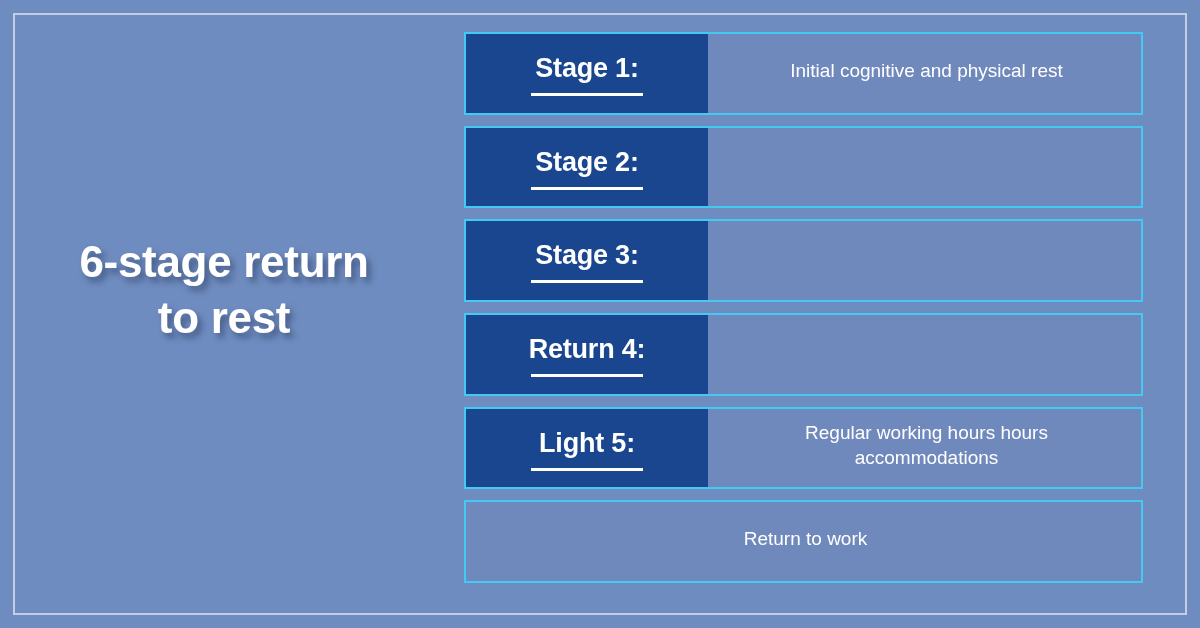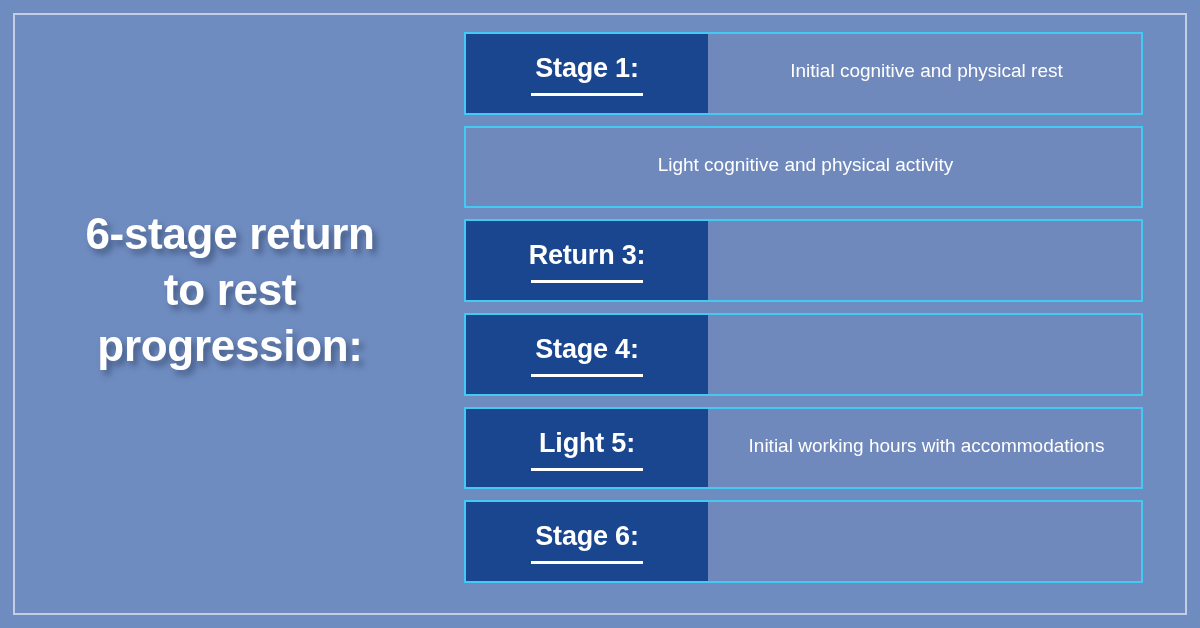--- a/index.html
+++ b/index.html
@@ -30,21 +30,21 @@
     width: 1174px;
     height: 602px;
     border: 2px solid #c3cde4;
     box-sizing: border-box;
     pointer-events: none;
   }
 
   
   .title-area {
     position: absolute;
-    left: 30px;
+    left: 24px;
     top: 190px;
     width: 400px;
     height: 200px;
     display: flex;
     align-items: center;
     justify-content: center;
   }
   .poster-title {
     margin: 0;
     text-align: center;
@@ -125,66 +125,66 @@
   }
 </style>
 </head>
 <body>
 
 <div class="poster">
 
   <div class="frame-border"></div>
 
   <div class="title-area">
-    <h1 class="poster-title"><span>6-stage return</span><br><span>to rest</span><br><span>progression:</span></h1>
+    <h1 class="poster-title"><span>6-stage return</span><br><span>to rest</span><br></h1>
   </div>
 
   <div class="stage-list">
 
     <div class="stage-row">
       <div class="stage-label-block">
         <span class="stage-label-text">Stage 1:</span>
         <span class="stage-label-rule"></span>
       </div>
       <div class="stage-desc-block">
         <span class="stage-desc-text">Initial cognitive and physical rest</span>
       </div>
     </div>
 
     <div class="stage-row">
-      <div class="stage-desc-block">
-        <span class="stage-desc-text">Light cognitive and physical activity</span>
-      </div>
-    </div>
-
-    <div class="stage-row">
       <div class="stage-label-block">
-        <span class="stage-label-text">Return 3:</span>
+        <span class="stage-label-text">Stage 2:</span>
         <span class="stage-label-rule"></span>
       </div>
     </div>
 
     <div class="stage-row">
       <div class="stage-label-block">
-        <span class="stage-label-text">Stage 4:</span>
+        <span class="stage-label-text">Stage 3:</span>
+        <span class="stage-label-rule"></span>
+      </div>
+    </div>
+
+    <div class="stage-row">
+      <div class="stage-label-block">
+        <span class="stage-label-text">Return 4:</span>
         <span class="stage-label-rule"></span>
       </div>
     </div>
 
     <div class="stage-row">
       <div class="stage-label-block">
         <span class="stage-label-text">Light 5:</span>
         <span class="stage-label-rule"></span>
       </div>
       <div class="stage-desc-block">
-        <span class="stage-desc-text">Initial working hours with accommodations</span>
+        <span class="stage-desc-text">Regular working hours hours accommodations</span>
       </div>
     </div>
 
     <div class="stage-row">
-      <div class="stage-label-block">
-        <span class="stage-label-text">Stage 6:</span>
-        <span class="stage-label-rule"></span>
+      <div class="stage-desc-block">
+        <span class="stage-desc-text">Return to work</span>
       </div>
     </div>
 
   </div>
 </div>
 
 </body></html>

